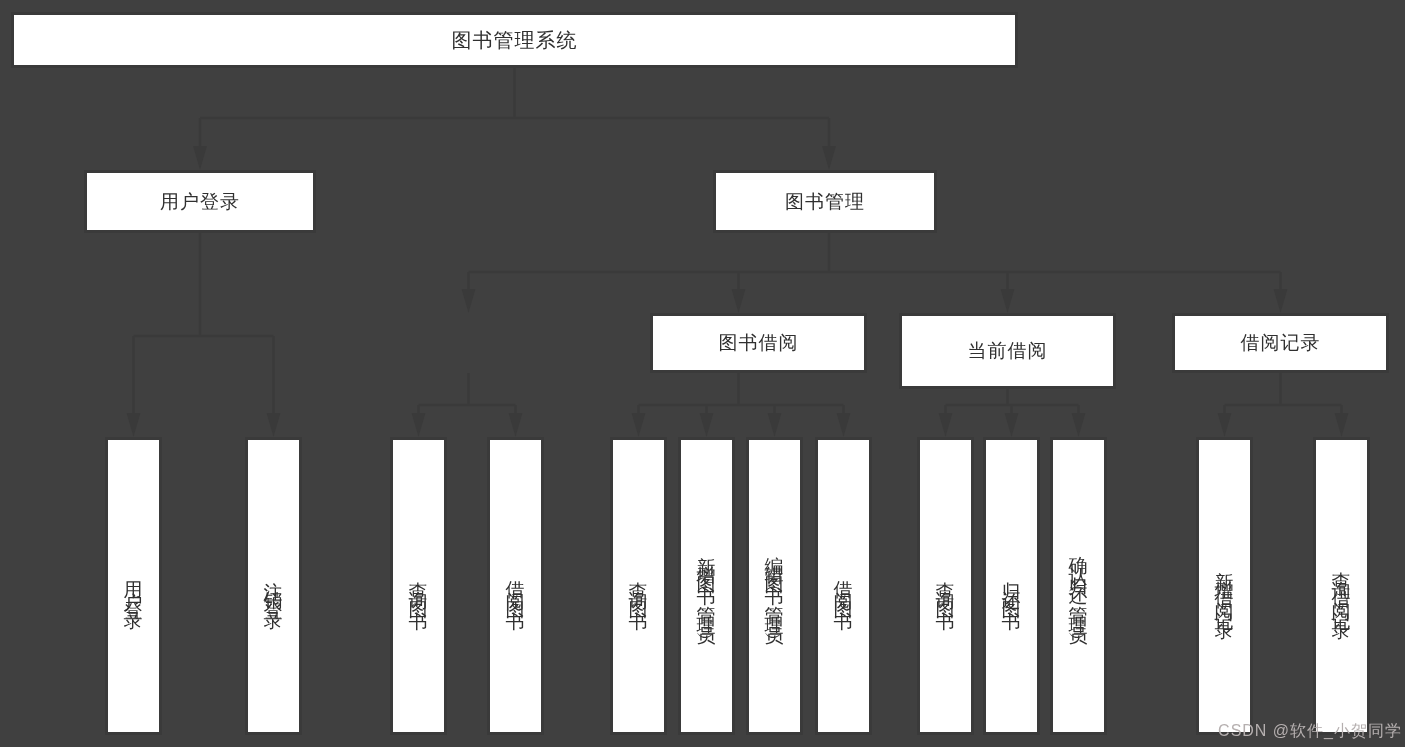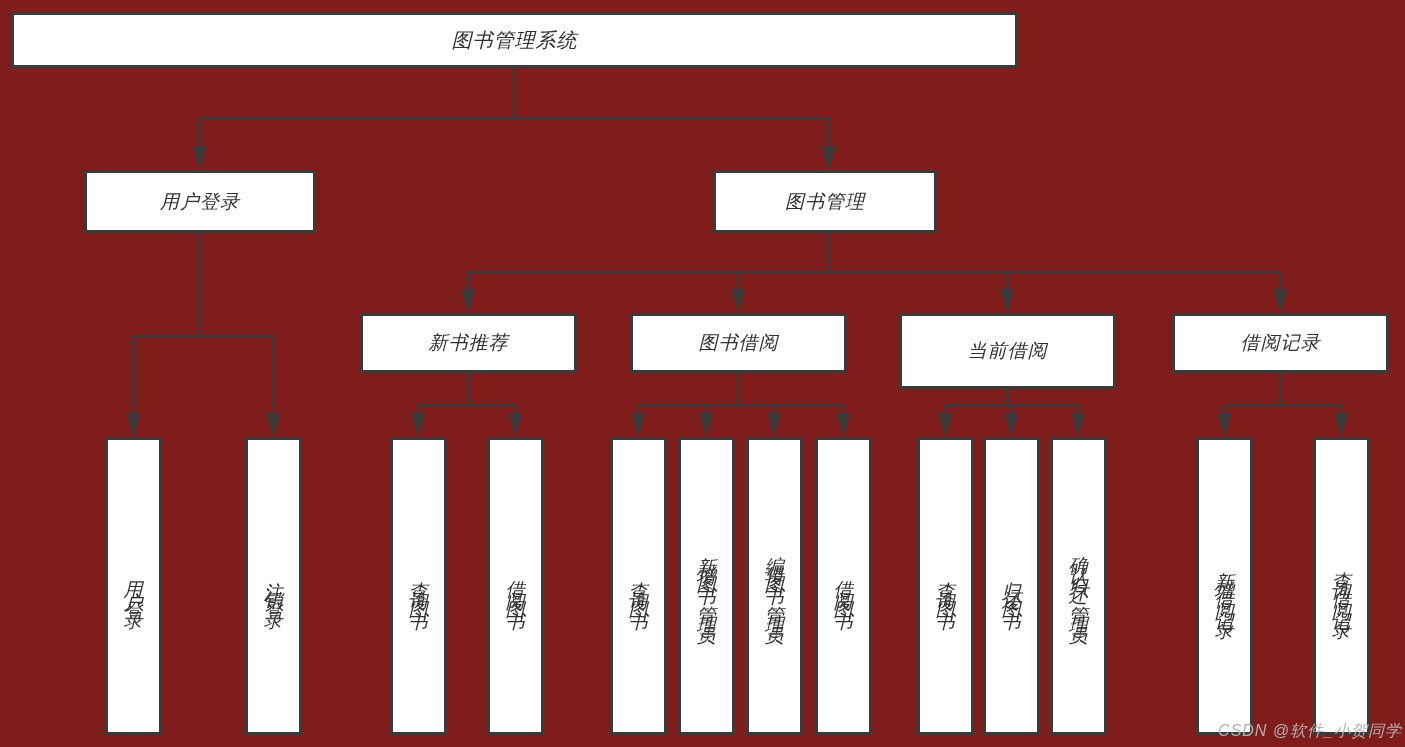--- a/index.html
+++ b/index.html
@@ -1,23 +1,22 @@
 <!DOCTYPE html>
 <html><head>
 <meta charset="utf-8">
 <style>
   html, body { margin: 0; padding: 0; background: #ffffff; }
   #canvas {
     position: relative;
     width: 1405px;
     height: 747px;
-    background: #7f1d1d;
+    background: #404040;
     font-family: "Liberation Sans", sans-serif;
     overflow: hidden;
-    font-style: italic;
   }
   #connectors {
     position: absolute;
     left: 0; top: 0;
     width: 1405px; height: 747px;
   }
   .hbox {
     position: absolute;
     box-sizing: border-box;
     border: 3px solid #3a3a3a;
@@ -143,24 +142,21 @@
     <span>图书管理系统</span>
   </div>
 
   <div class="hbox" style="left:84px; top:170px; width:232px; height:63px;">
     <span>用户登录</span>
   </div>
   <div class="hbox" style="left:713px; top:170px; width:224px; height:63px;">
     <span>图书管理</span>
   </div>
 
-  <div class="hbox" style="left:360px; top:313px; width:217px; height:60px;">
-    <span>新书推荐</span>
-  </div>
-  <div class="hbox" style="left:630px; top:313px; width:217px; height:60px;">
+  <div class="hbox" style="left:650px; top:313px; width:217px; height:60px;">
     <span>图书借阅</span>
   </div>
   <div class="hbox" style="left:899px; top:313px; width:217px; height:76px;">
     <span>当前借阅</span>
   </div>
   <div class="hbox" style="left:1172px; top:313px; width:217px; height:60px;">
     <span>借阅记录</span>
   </div>
 
   <div class="vbox" style="left:105px;">

